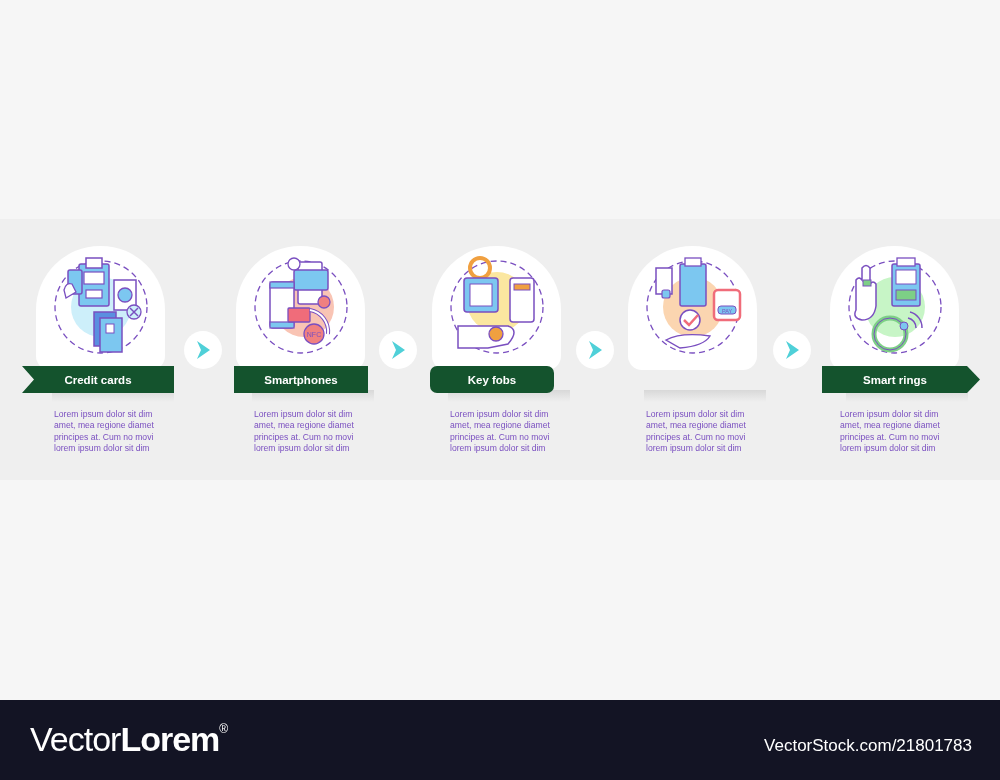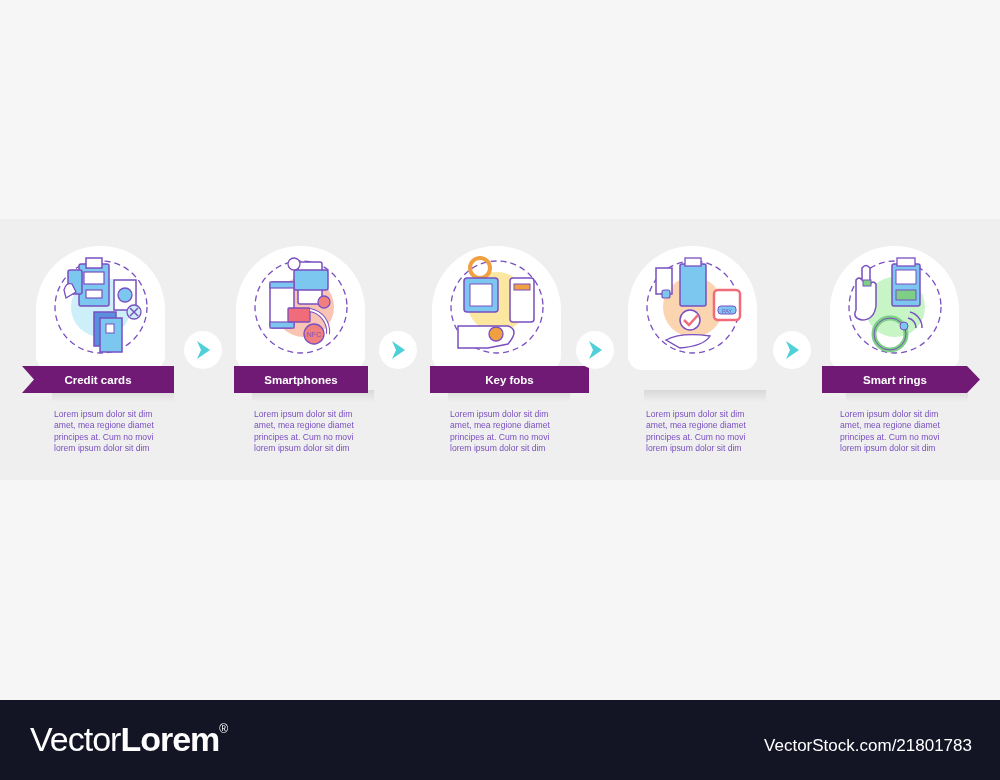--- a/index.html
+++ b/index.html
@@ -2,21 +2,21 @@
 <html><head>
 <meta charset="utf-8">
 <style>
   html,body{margin:0;padding:0;}
   body{width:1000px;height:780px;background:#f6f6f6;position:relative;overflow:hidden;font-family:"Liberation Sans",sans-serif;}
   .band{position:absolute;left:0;top:219px;width:1000px;height:261px;background:#efefef;}
   .step{position:absolute;top:0;width:200px;height:261px;}
   .arch{position:absolute;left:14px;top:27px;width:129px;height:124px;background:#fff;border-radius:64px 64px 14px 14px;}
   .icon{position:absolute;left:22px;top:31px;width:114px;height:114px;}
   .ribbon-shadow{position:absolute;left:30px;top:171px;width:122px;height:12px;background:linear-gradient(#d8d8d8,#efefef);}
-  .ribbon{position:absolute;top:147px;height:27px;background:#701a75;color:#fff;font-weight:bold;font-size:11.5px;display:flex;align-items:center;justify-content:center;}
+  .ribbon{position:absolute;top:147px;height:27px;background:#14532d;color:#fff;font-weight:bold;font-size:11.5px;display:flex;align-items:center;justify-content:center;}
   .desc{position:absolute;left:32px;top:190px;width:124px;color:#7a4fc0;font-size:8.6px;line-height:11.3px;}
   .next{position:absolute;width:38px;height:38px;border-radius:50%;background:#fff;top:112px;display:flex;align-items:center;justify-content:center;}
   .footer{position:absolute;left:0;top:700px;width:1000px;height:80px;background:#131424;}
   .brand{position:absolute;left:30px;top:20px;color:#fff;font-size:34px;letter-spacing:-1px;}
   .brand b{font-weight:bold;}
   .brand sup{font-size:12px;vertical-align:top;position:relative;top:2px;}
   .url{position:absolute;right:28px;top:36px;color:#fff;font-size:17px;}
 </style>
 </head>
 <body>
@@ -101,21 +101,21 @@
       <circle cx="57" cy="57" r="46" fill="none" stroke="#7a4fc0" stroke-width="1.3" stroke-dasharray="6 4"></circle>
       <circle cx="40" cy="18" r="10" fill="none" stroke="#f0a040" stroke-width="4"></circle>
       <rect x="24" y="28" width="34" height="34" rx="3" fill="#7cc7f0" stroke="#7a4fc0" stroke-width="1.5"></rect>
       <rect x="30" y="34" width="22" height="22" fill="#fff" stroke="#7a4fc0" stroke-width="1"></rect>
       <rect x="70" y="28" width="24" height="44" rx="3" fill="#fff" stroke="#7a4fc0" stroke-width="1.5"></rect>
       <rect x="74" y="34" width="16" height="6" fill="#f0a040" stroke="#7a4fc0" stroke-width="1"></rect>
       <path d="M18 76 h50 q12 4 0 18 l-20 4 h-30z" fill="#fff" stroke="#7a4fc0" stroke-width="1.5"></path>
       <circle cx="56" cy="84" r="7" fill="#f0a040" stroke="#7a4fc0" stroke-width="1.3"></circle>
     </svg>
     <div class="ribbon-shadow"></div>
-    <div class="ribbon" style="left:12px;width:159px;">
+    <div class="ribbon" style="left:12px;width:124px;border-radius:7px;">
       <span>Key fobs</span>
     </div>
     <div class="desc">
       <div>Lorem ipsum dolor sit dim</div>
       <div>amet, mea regione diamet</div>
       <div>principes at. Cum no movi</div>
       <div>lorem ipsum dolor sit dim</div>
     </div>
   </div>
   <div class="next" style="left:576px">

